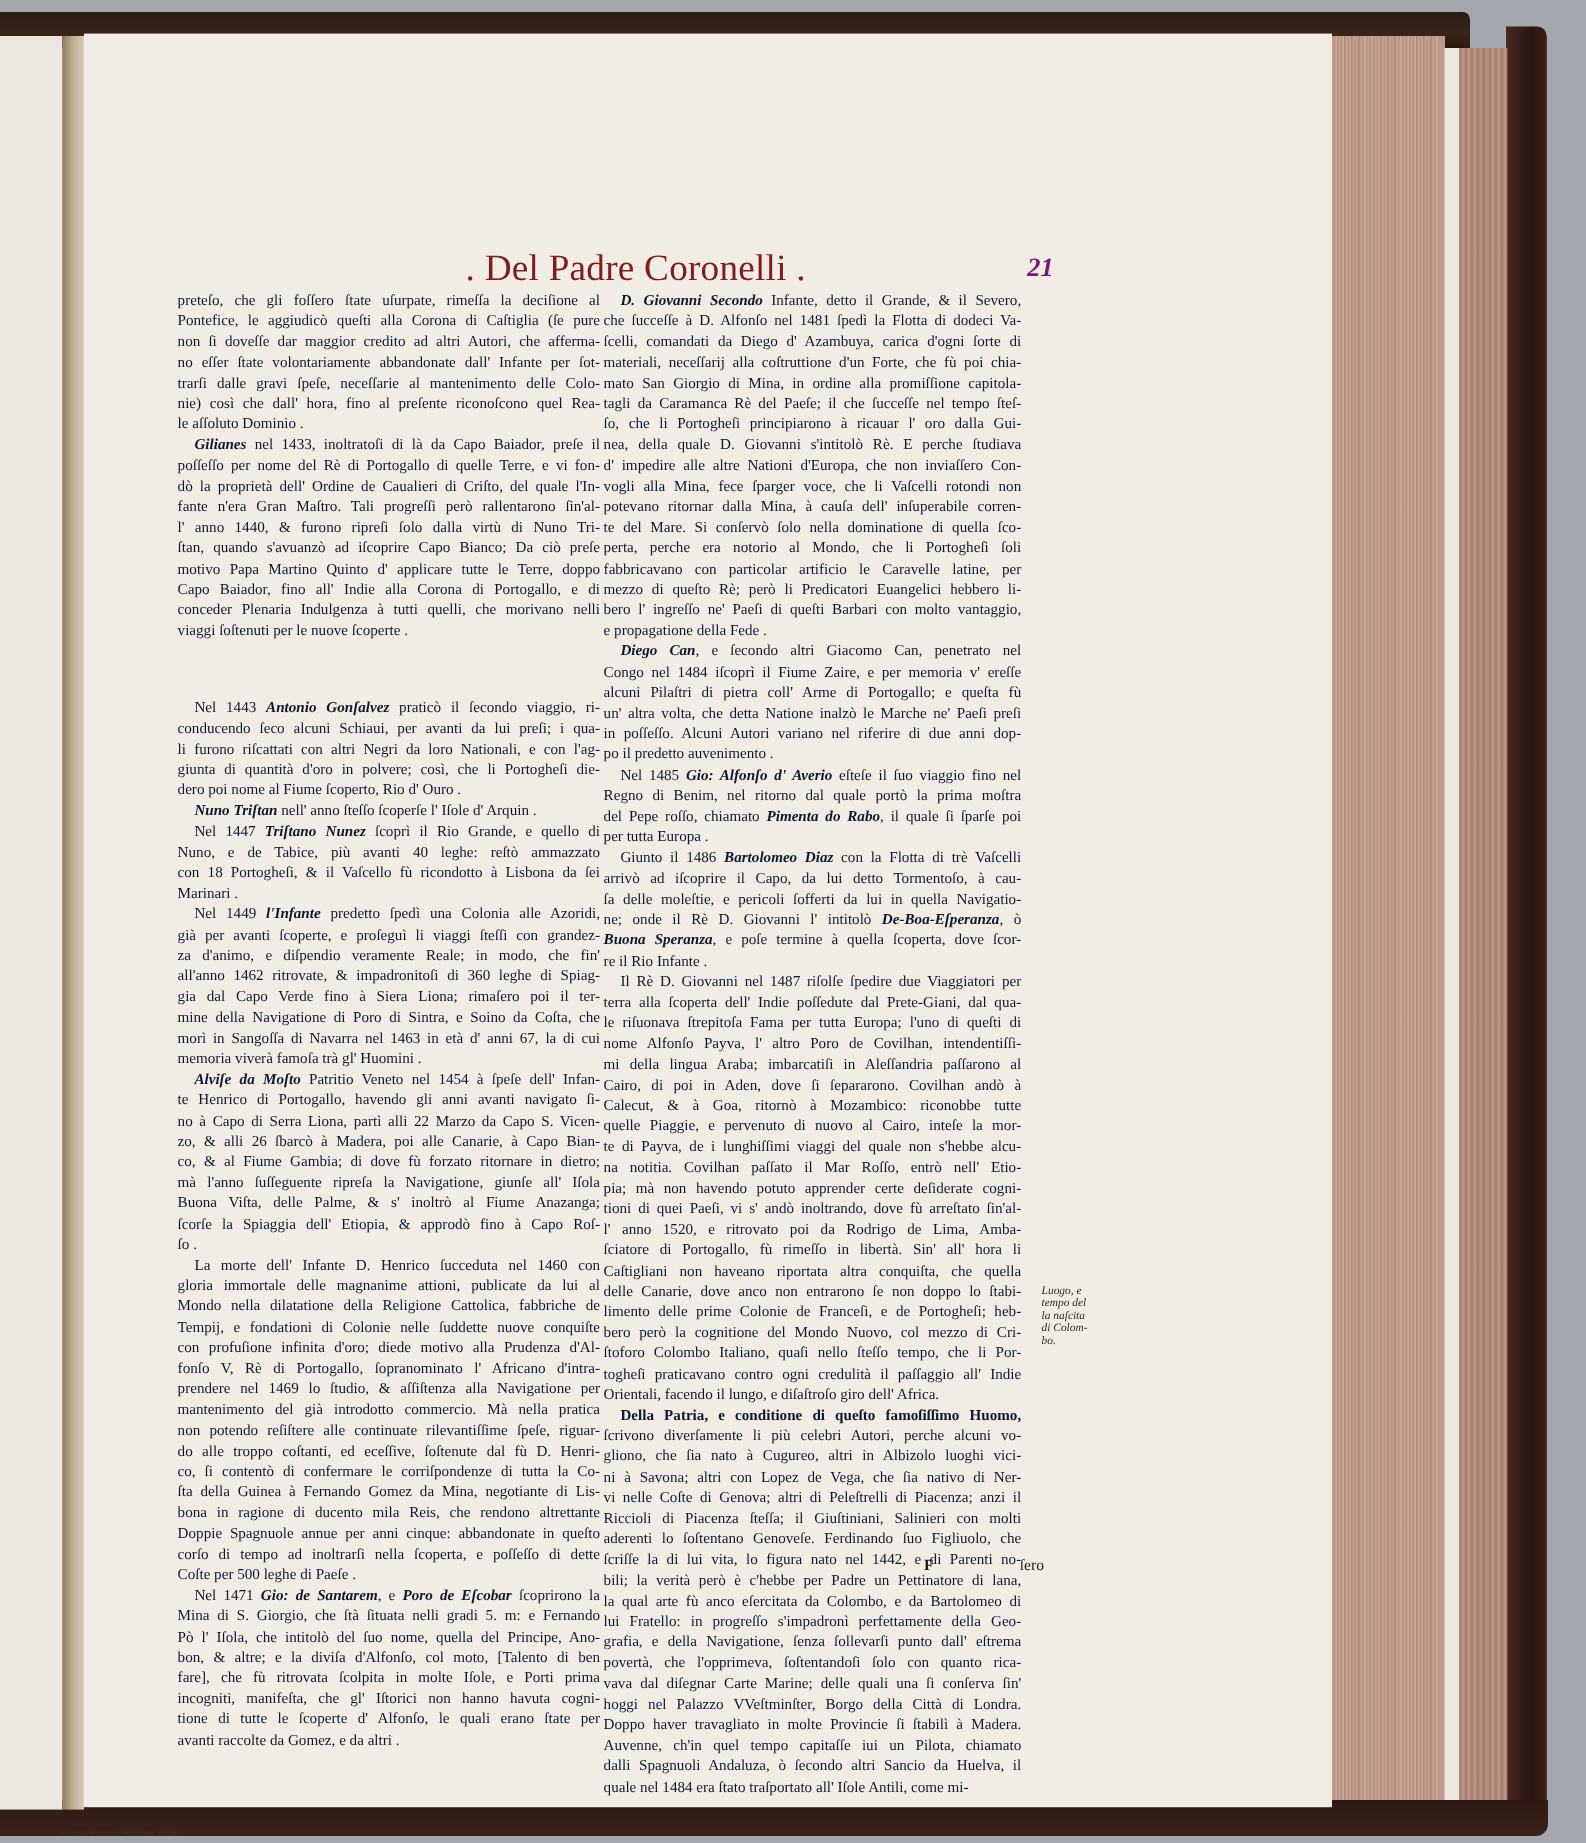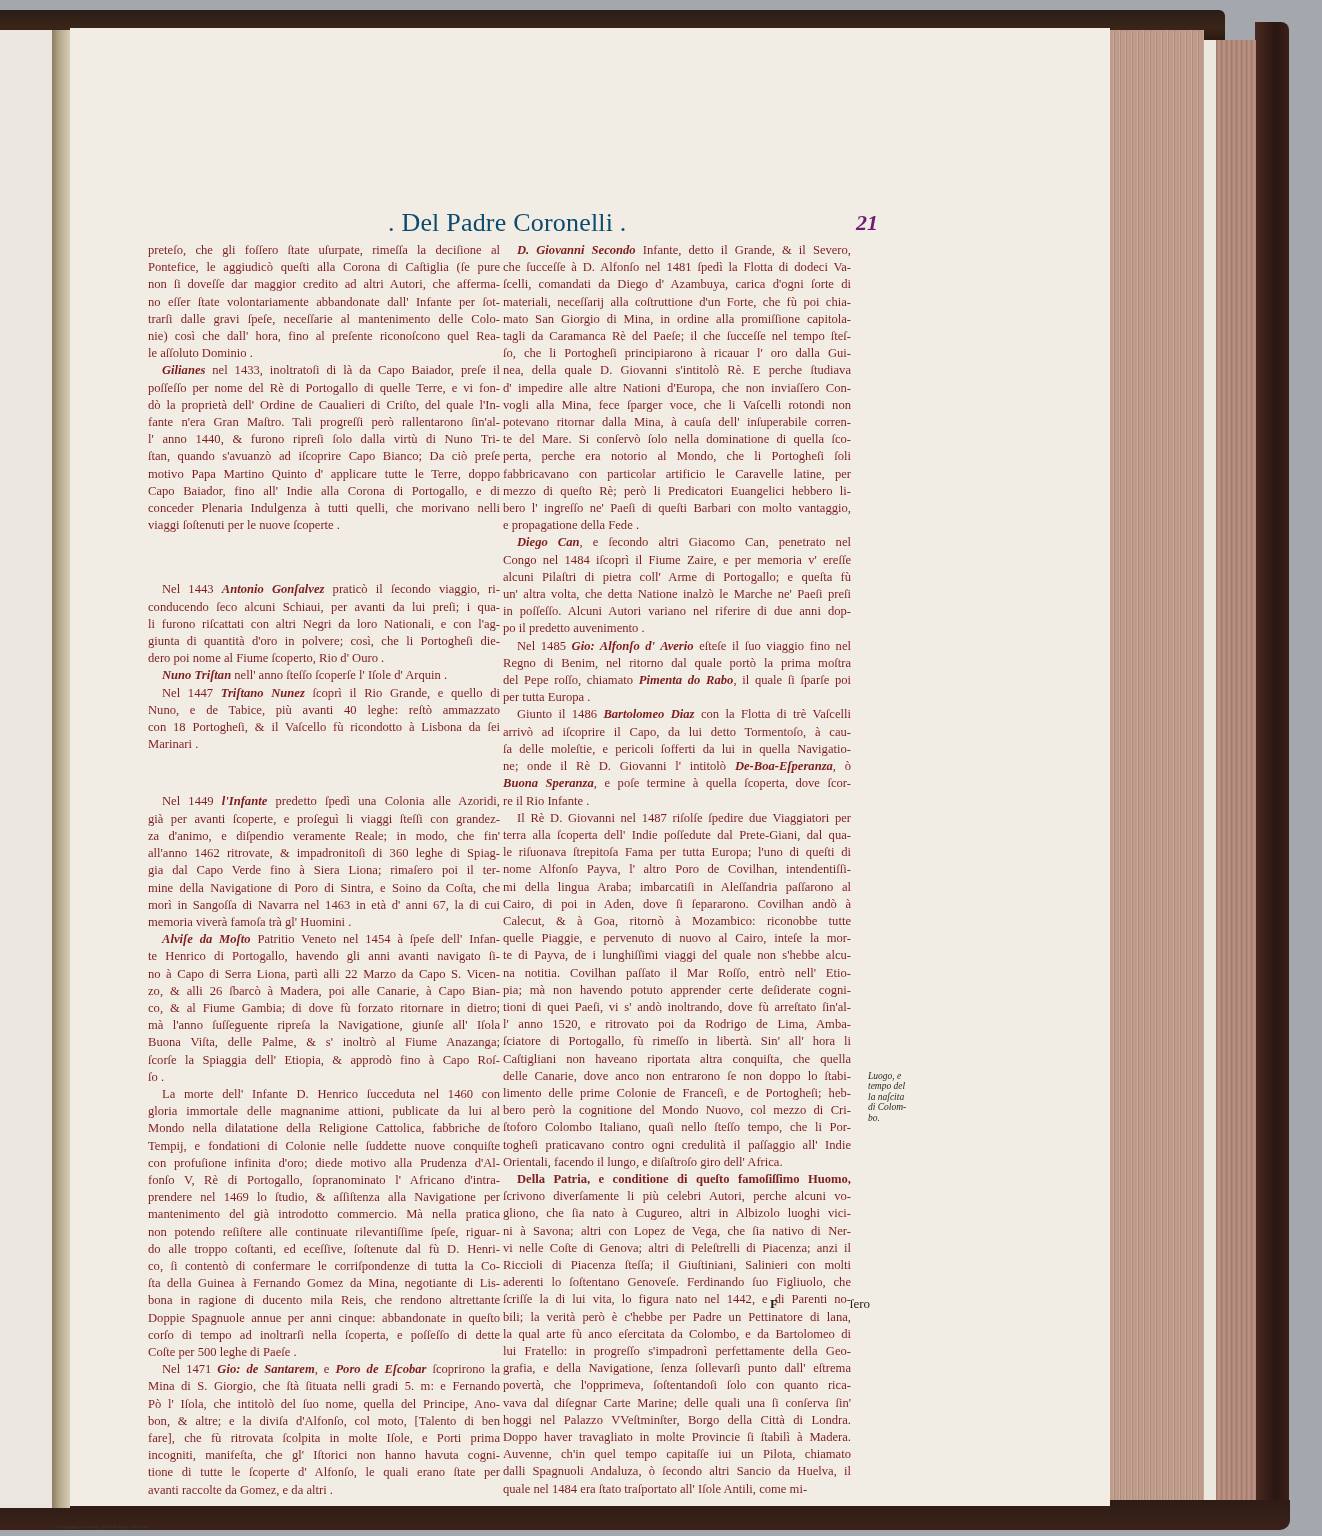--- a/index.html
+++ b/index.html
@@ -59,29 +59,29 @@
   .credit {
     position:absolute; left:52px; top:1524px; font-size:4.5px; color:#3a3a3a;
     font-family:"Liberation Serif", serif;
   }
 
   .header {
     position:absolute; left:388px; top:206px; width:490px; height:34px;
     display:flex; align-items:center; justify-content:space-between;
   }
   .running-head {
-    font-size:26px; color:#0c4a6e; letter-spacing:0.2px;
+    font-size:31px; color:#7f1d1d; letter-spacing:0.2px;
   }
   .page-number {
     font-size:22px; font-style:italic; font-weight:bold; color:#701a75;
   }
 
   .col {
     position:absolute; top:242px;
-    font-size:12.6px; line-height:17.2px; color:#7f1d1d;
+    font-size:12.6px; line-height:17.2px; color:#0f172a;
     text-align:justify;
   }
   .col-left { left:148px; width:352px; }
   .col-right { left:503px; width:348px; }
   .para { margin:0; text-indent:0; }
   .line { display:block; white-space:nowrap; text-align:justify; text-align-last:justify; }
   .line.last { text-align-last:left; }
   .it { font-style:italic; font-weight:bold; }
 
   .sidenote {
@@ -146,21 +146,21 @@
     <div class="para">
       <span class="line last" style="padding-left: 14px;"><span class="it">Nuno Triſtan</span> nell' anno ſteſſo ſcoperſe l' Iſole d' Arquin .</span>
     </div>
     <div class="para">
       <span class="line" style="padding-left: 14px;">Nel 1447 <span class="it">Triſtano Nunez</span> ſcoprì il Rio Grande, e quello di</span>
       <span class="line">Nuno, e de Tabice, più avanti 40 leghe: reſtò ammazzato</span>
       <span class="line">con 18 Portogheſi, &amp; il Vaſcello fù ricondotto à Lisbona da ſei</span>
       <span class="line last">Marinari .</span>
     </div>
     <div class="para">
-      <span class="line" style="padding-left: 14px; margin-top: 40px;">Nel 1449 <span class="it">l'Infante</span> predetto ſpedì una Colonia alle Azoridi,</span>
+      <span class="line" style="padding-left: 14px;">Nel 1449 <span class="it">l'Infante</span> predetto ſpedì una Colonia alle Azoridi,</span>
       <span class="line">già per avanti ſcoperte, e proſeguì li viaggi ſteſſi con grandez-</span>
       <span class="line">za d'animo, e diſpendio veramente Reale; in modo, che fin'</span>
       <span class="line">all'anno 1462 ritrovate, &amp; impadronitoſi di 360 leghe di Spiag-</span>
       <span class="line">gia dal Capo Verde fino à Siera Liona; rimaſero poi il ter-</span>
       <span class="line">mine della Navigatione di Poro di Sintra, e Soino da Coſta, che</span>
       <span class="line">morì in Sangoſſa di Navarra nel 1463 in età d' anni 67, la di cui</span>
       <span class="line last">memoria viverà famoſa trà gl' Huomini .</span>
     </div>
     <div class="para">
       <span class="line" style="padding-left: 14px;"><span class="it">Alviſe da Moſto</span> Patritio Veneto nel 1454 à ſpeſe dell' Infan-</span>

